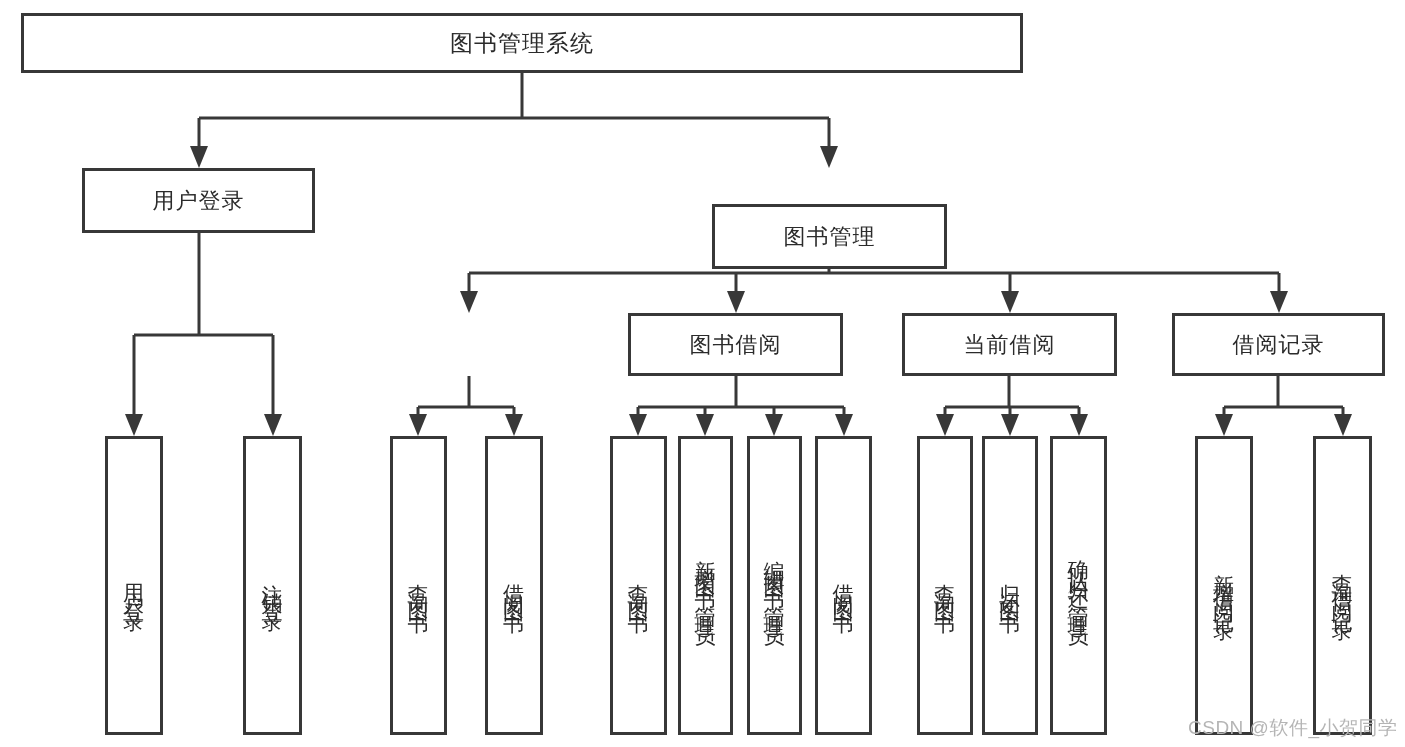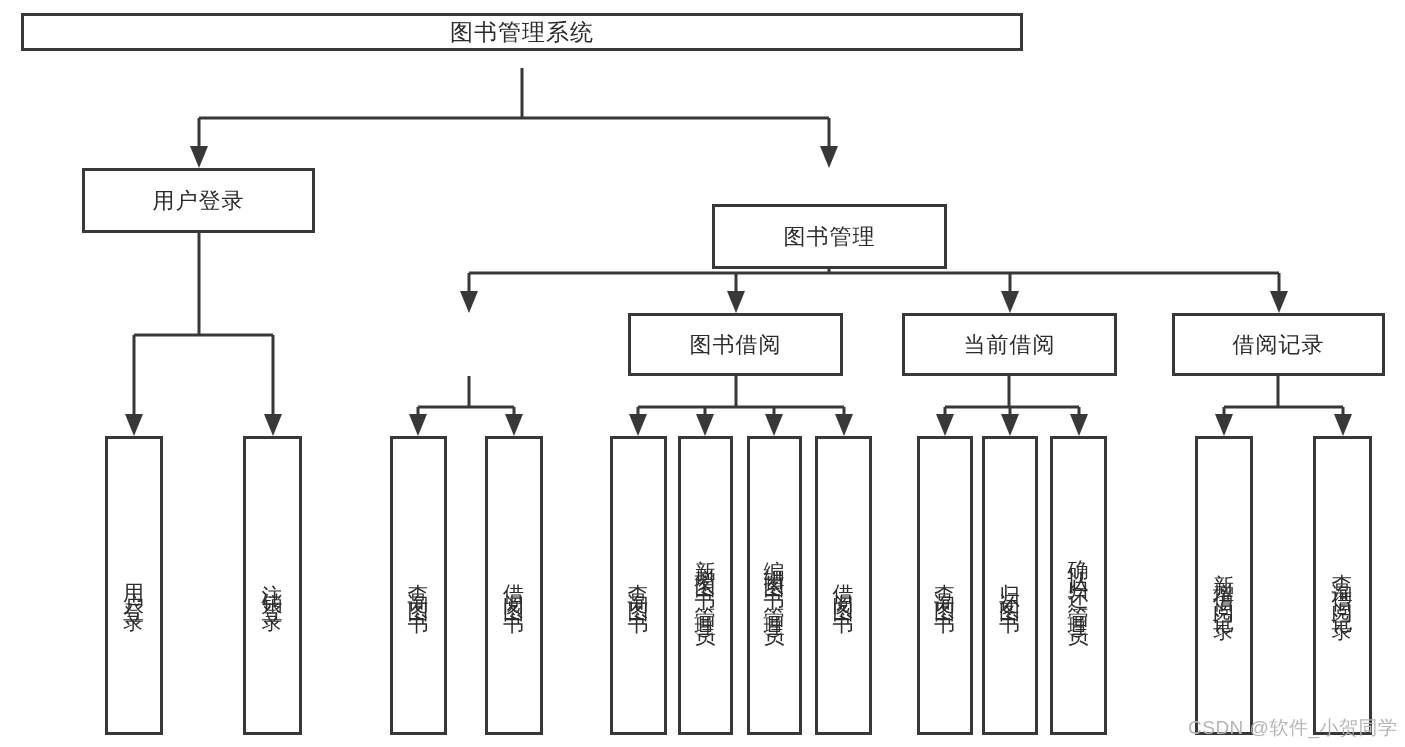--- a/index.html
+++ b/index.html
@@ -99,21 +99,21 @@
       <polygon points="765,414 783,414 774,436"></polygon>
       <polygon points="835,414 853,414 844,436"></polygon>
       <polygon points="936,414 954,414 945,436"></polygon>
       <polygon points="1001,414 1019,414 1010,436"></polygon>
       <polygon points="1070,414 1088,414 1079,436"></polygon>
       <polygon points="1215,414 1233,414 1224,436"></polygon>
       <polygon points="1334,414 1352,414 1343,436"></polygon>
     </g>
   </svg>
 
-  <div class="node root" style="left:21px; top:13px; width:1002px; height:38px;">
+  <div class="node root" style="left:21px; top:13px; width:1002px; height:60px;">
     <span>图书管理系统</span>
   </div>
 
   <div class="node" style="left:82px; top:168px; width:233px; height:65px;">
     <span>用户登录</span>
   </div>
   <div class="node" style="left:712px; top:168px; width:235px; height:65px;margin-top:36px;">
     <span>图书管理</span>
   </div>
 

